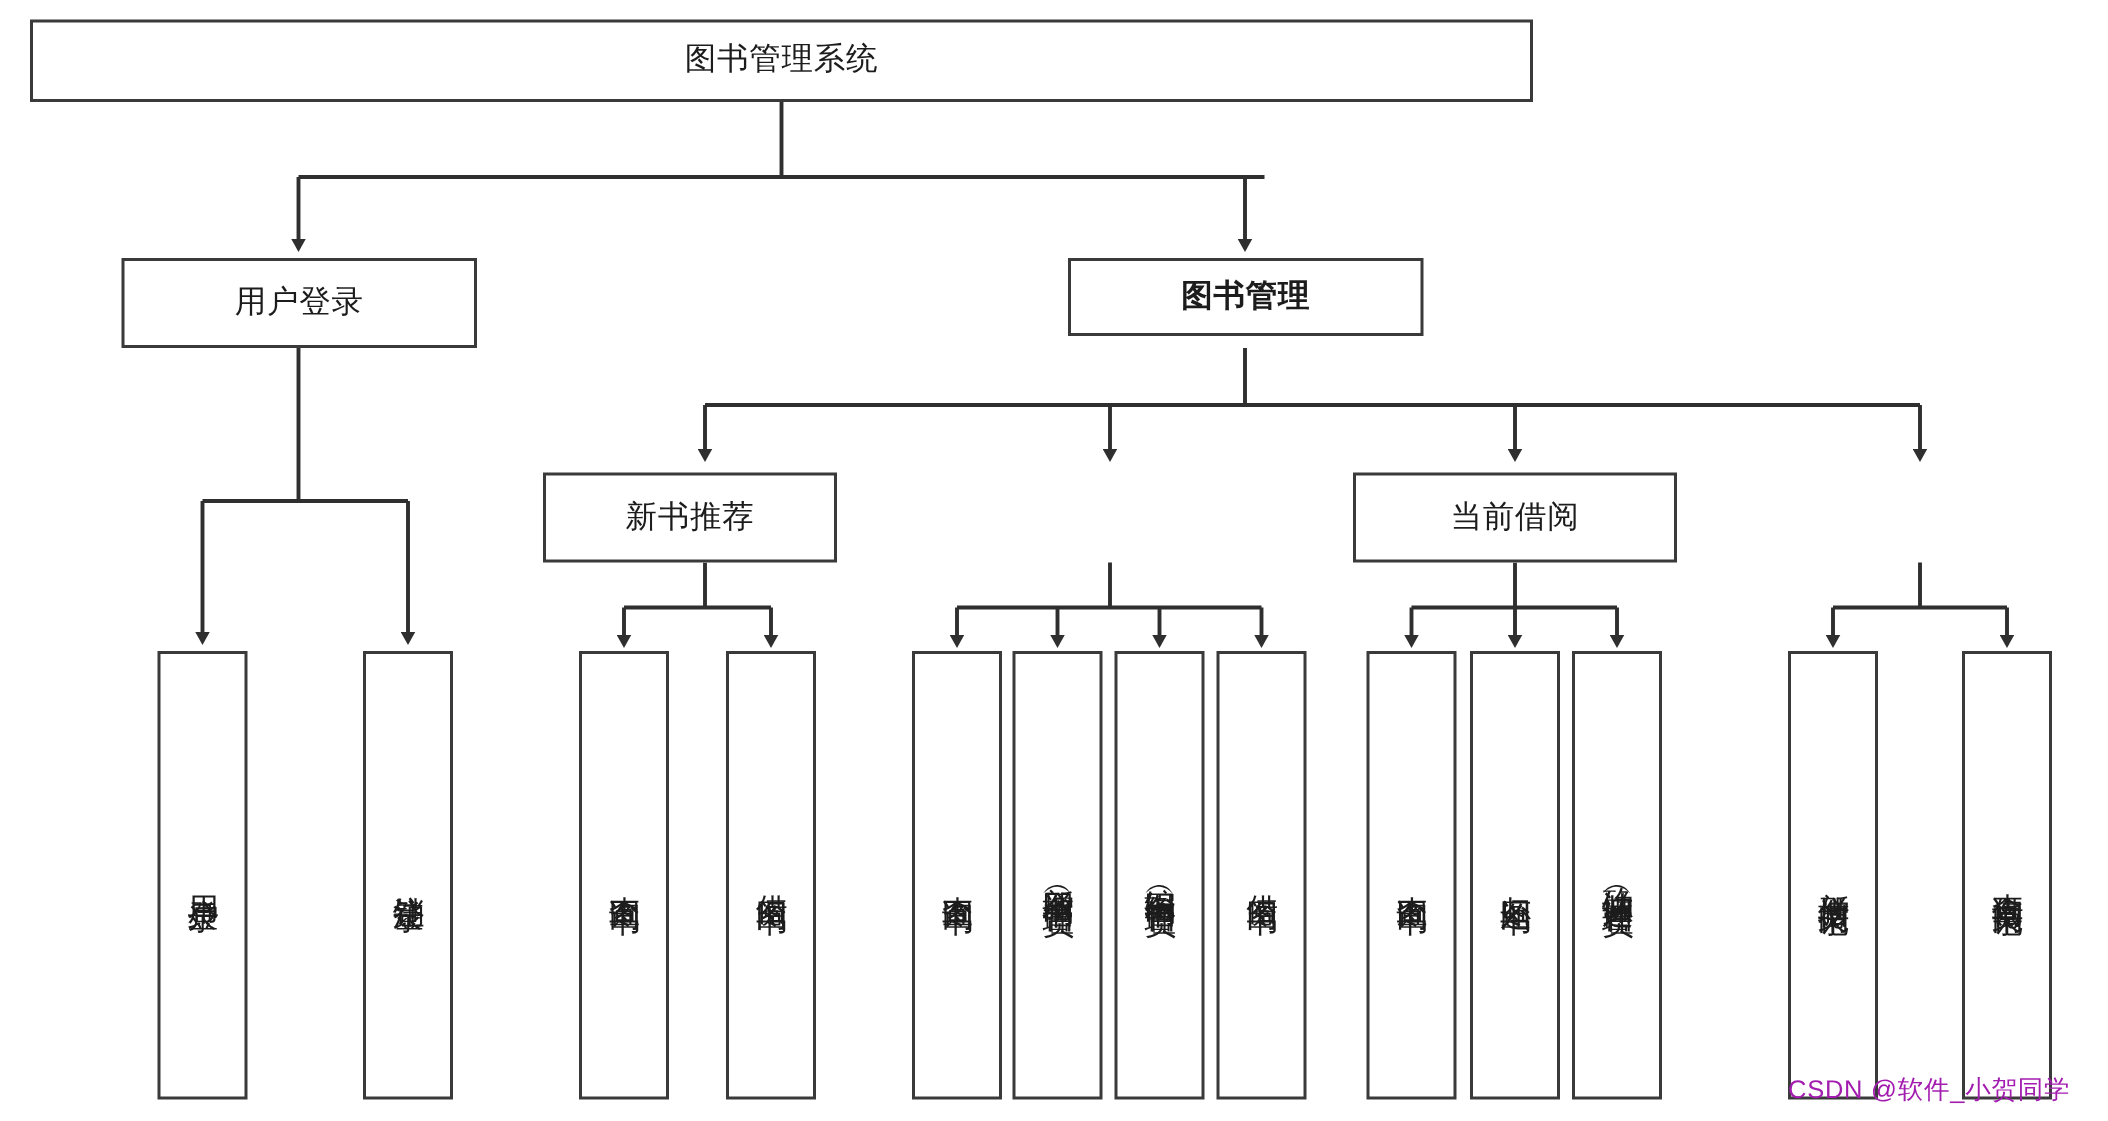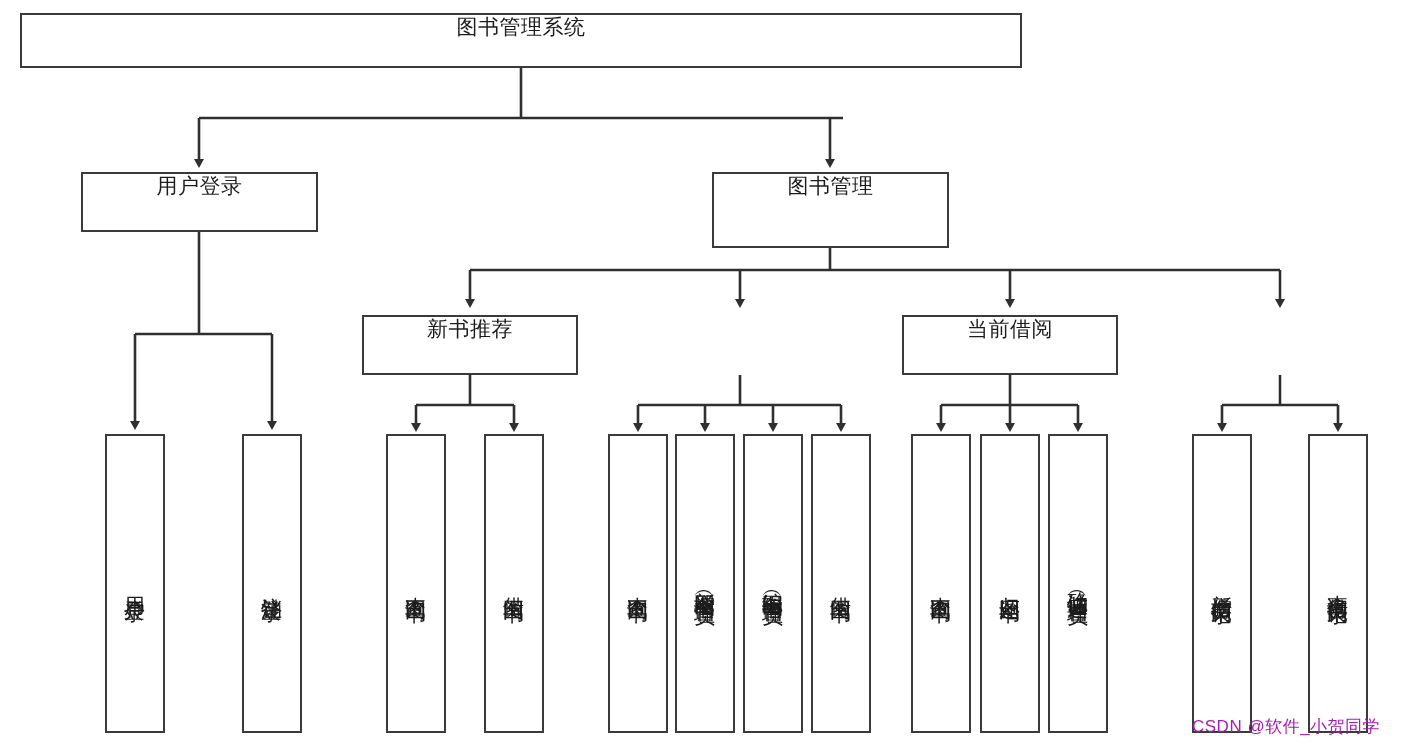--- a/index.html
+++ b/index.html
@@ -25,20 +25,21 @@
     width: 1405px;
     height: 747px;
     pointer-events: none;
   }
   .node {
     position: absolute;
     box-sizing: border-box;
     border: 2.5px solid #3a3a3a;
     background: #ffffff;
     display: flex;
+    align-items: center;
     justify-content: center;
     line-height: 1.18;
   }
   .node .label {
     display: block;
     text-align: center;
     color: #1c1c1c;
   }
   .node.horizontal .label {
     font-size: 21px;
@@ -120,25 +121,25 @@
     </g>
   </svg>
 
   <div class="node horizontal" style="left:20px; top:13px; width:1002px; height:55px;">
     <span class="label">图书管理系统</span>
   </div>
 
   <div class="node horizontal" style="left:81px; top:172px; width:237px; height:60px;">
     <span class="label">用户登录</span>
   </div>
-  <div class="node horizontal" style="left:712px; top:172px; width:237px; height:76px;">
+  <div class="node horizontal" style="left:712px; top:172px; width:237px; height:52px;font-weight:bold;">
     <span class="label">图书管理</span>
   </div>
 
-  <div class="node horizontal" style="left:362px; top:315px; width:216px; height:60px;">
+  <div class="node horizontal" style="left:362px; top:315px; width:196px; height:60px;">
     <span class="label">新书推荐</span>
   </div>
   <div class="node horizontal" style="left:902px; top:315px; width:216px; height:60px;">
     <span class="label">当前借阅</span>
   </div>
 
   <div class="node vertical" style="left:105px; top:434px; width:60px; height:299px;">
     <span class="label">用户登录</span>
   </div>
   <div class="node vertical" style="left:242px; top:434px; width:60px; height:299px;">

